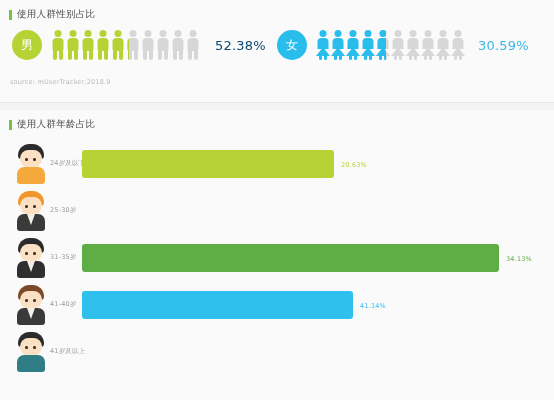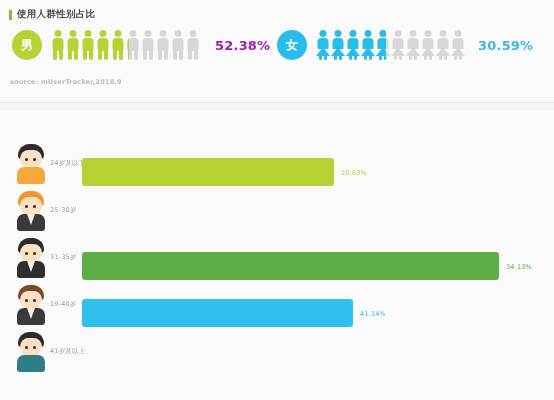--- a/index.html
+++ b/index.html
@@ -9,21 +9,21 @@
     font-family:"DejaVu Sans","Liberation Sans",sans-serif;
     overflow:hidden;
   }
   .page{position:relative;width:554px;height:400px;background:#f4f4f4;}
 
   
   .card{
     position:absolute;left:0;right:0;background:#fafafa;
     border-bottom:1px solid #e9e9e9;
   }
-  #gender-card{top:0;height:102px;background:#fafafa;font-weight:bold;}
+  #gender-card{top:0;height:102px;background:#fafafa;}
   #age-card{top:110px;height:290px;background:#fafafa;}
 
   
   .section-title{
     position:absolute;left:9px;
     display:flex;align-items:center;
     font-size:9.5px;color:#4a4a4a;letter-spacing:.3px;
   }
   .accent{
     display:inline-block;width:3px;height:10px;
@@ -73,21 +73,21 @@
     top:17px;width:0;height:0;
     border-left:7px solid transparent;
     border-right:7px solid transparent;
   }
   .person.f .legL{top:24px;height:6px;left:2.5px;width:3px;}
   .person.f .legR{top:24px;height:6px;right:2.5px;width:3px;}
 
   .pct{
     font-size:13px;margin-left:12px;letter-spacing:.2px;white-space:nowrap;
   }
-  .pct.male{color:#a21caf;margin-left:14px;}
+  .pct.male{color:#0c4a6e;margin-left:14px;}
   .pct.female{color:#3ab7e8;}
 
   
   #source-note{
     position:absolute;left:10px;top:78px;
     font-size:6.5px;color:#b9b9b9;letter-spacing:.2px;
   }
 
   
   #age-chart{position:absolute;left:0;top:30px;right:0;}
@@ -100,21 +100,21 @@
   .av-eyeL,.av-eyeR{position:absolute;top:16px;width:2.5px;height:3px;border-radius:50%;background:#3b2b22;}
   .av-eyeL{left:11px;} .av-eyeR{left:19px;}
   .av-body{position:absolute;left:3px;top:25px;width:28px;height:17px;border-radius:7px 7px 3px 3px;}
   .av-collar{position:absolute;left:13px;top:25px;width:8px;height:11px;background:#f3efe7;
     clip-path:polygon(0 0,100% 0,50% 100%);}
 
   .age-label{
     position:absolute;left:50px;top:19px;
     font-size:6.5px;color:#9a9a9a;white-space:nowrap;letter-spacing:.2px;
   }
-  .bar-track{position:absolute;left:82px;top:18px;height:28px;right:8px;padding-left:8px;}
+  .bar-track{position:absolute;left:82px;top:10px;height:28px;right:8px;padding-left:8px;}
   .bar{
     position:absolute;left:0;top:0;height:28px;border-radius:3px;
   }
   .bar-value{
     position:absolute;top:11px;font-size:6.5px;white-space:nowrap;letter-spacing:.2px;
   }
 </style>
 </head>
 <body>
 
@@ -285,20 +285,24 @@
           </div>
         </div>
       <div class="pct female">30.59%</div>
     </div>
 
     <div id="source-note">source:  mUserTracker,2018.9</div>
   </div>
 
   <div class="card" id="age-card">
 
+    <div class="section-title" id="age-title">
+      <span class="accent"></span>
+      <span>使用人群年龄占比</span>
+    </div>
 
     <div id="age-chart">
         <div class="age-row">
           <div class="avatar">
             <div class="av-hair" style="background:#2b2b2b"></div>
             <div class="av-face"></div>
             <div class="av-eyeL"></div>
             <div class="av-eyeR"></div>
             <div class="av-body" style="background:#f5a93c"></div>
           </div>
@@ -336,21 +340,21 @@
         </div>
         <div class="age-row">
           <div class="avatar">
             <div class="av-hair" style="background:#7a4a28"></div>
             <div class="av-face"></div>
             <div class="av-eyeL"></div>
             <div class="av-eyeR"></div>
             <div class="av-body" style="background:#3a3a3a"></div>
             <div class="av-collar"></div>
           </div>
-          <div class="age-label">19-40岁</div>
+          <div class="age-label">41-40岁</div>
           <div class="bar-track">
             <div class="bar" style="width: 271px; background: rgb(47, 192, 238);"></div>
             <div class="bar-value" style="left: 278px; color: rgb(47, 192, 238);">41.14%</div>
           </div>
         </div>
         <div class="age-row">
           <div class="avatar">
             <div class="av-hair" style="background:#2b2b2b"></div>
             <div class="av-face"></div>
             <div class="av-eyeL"></div>

